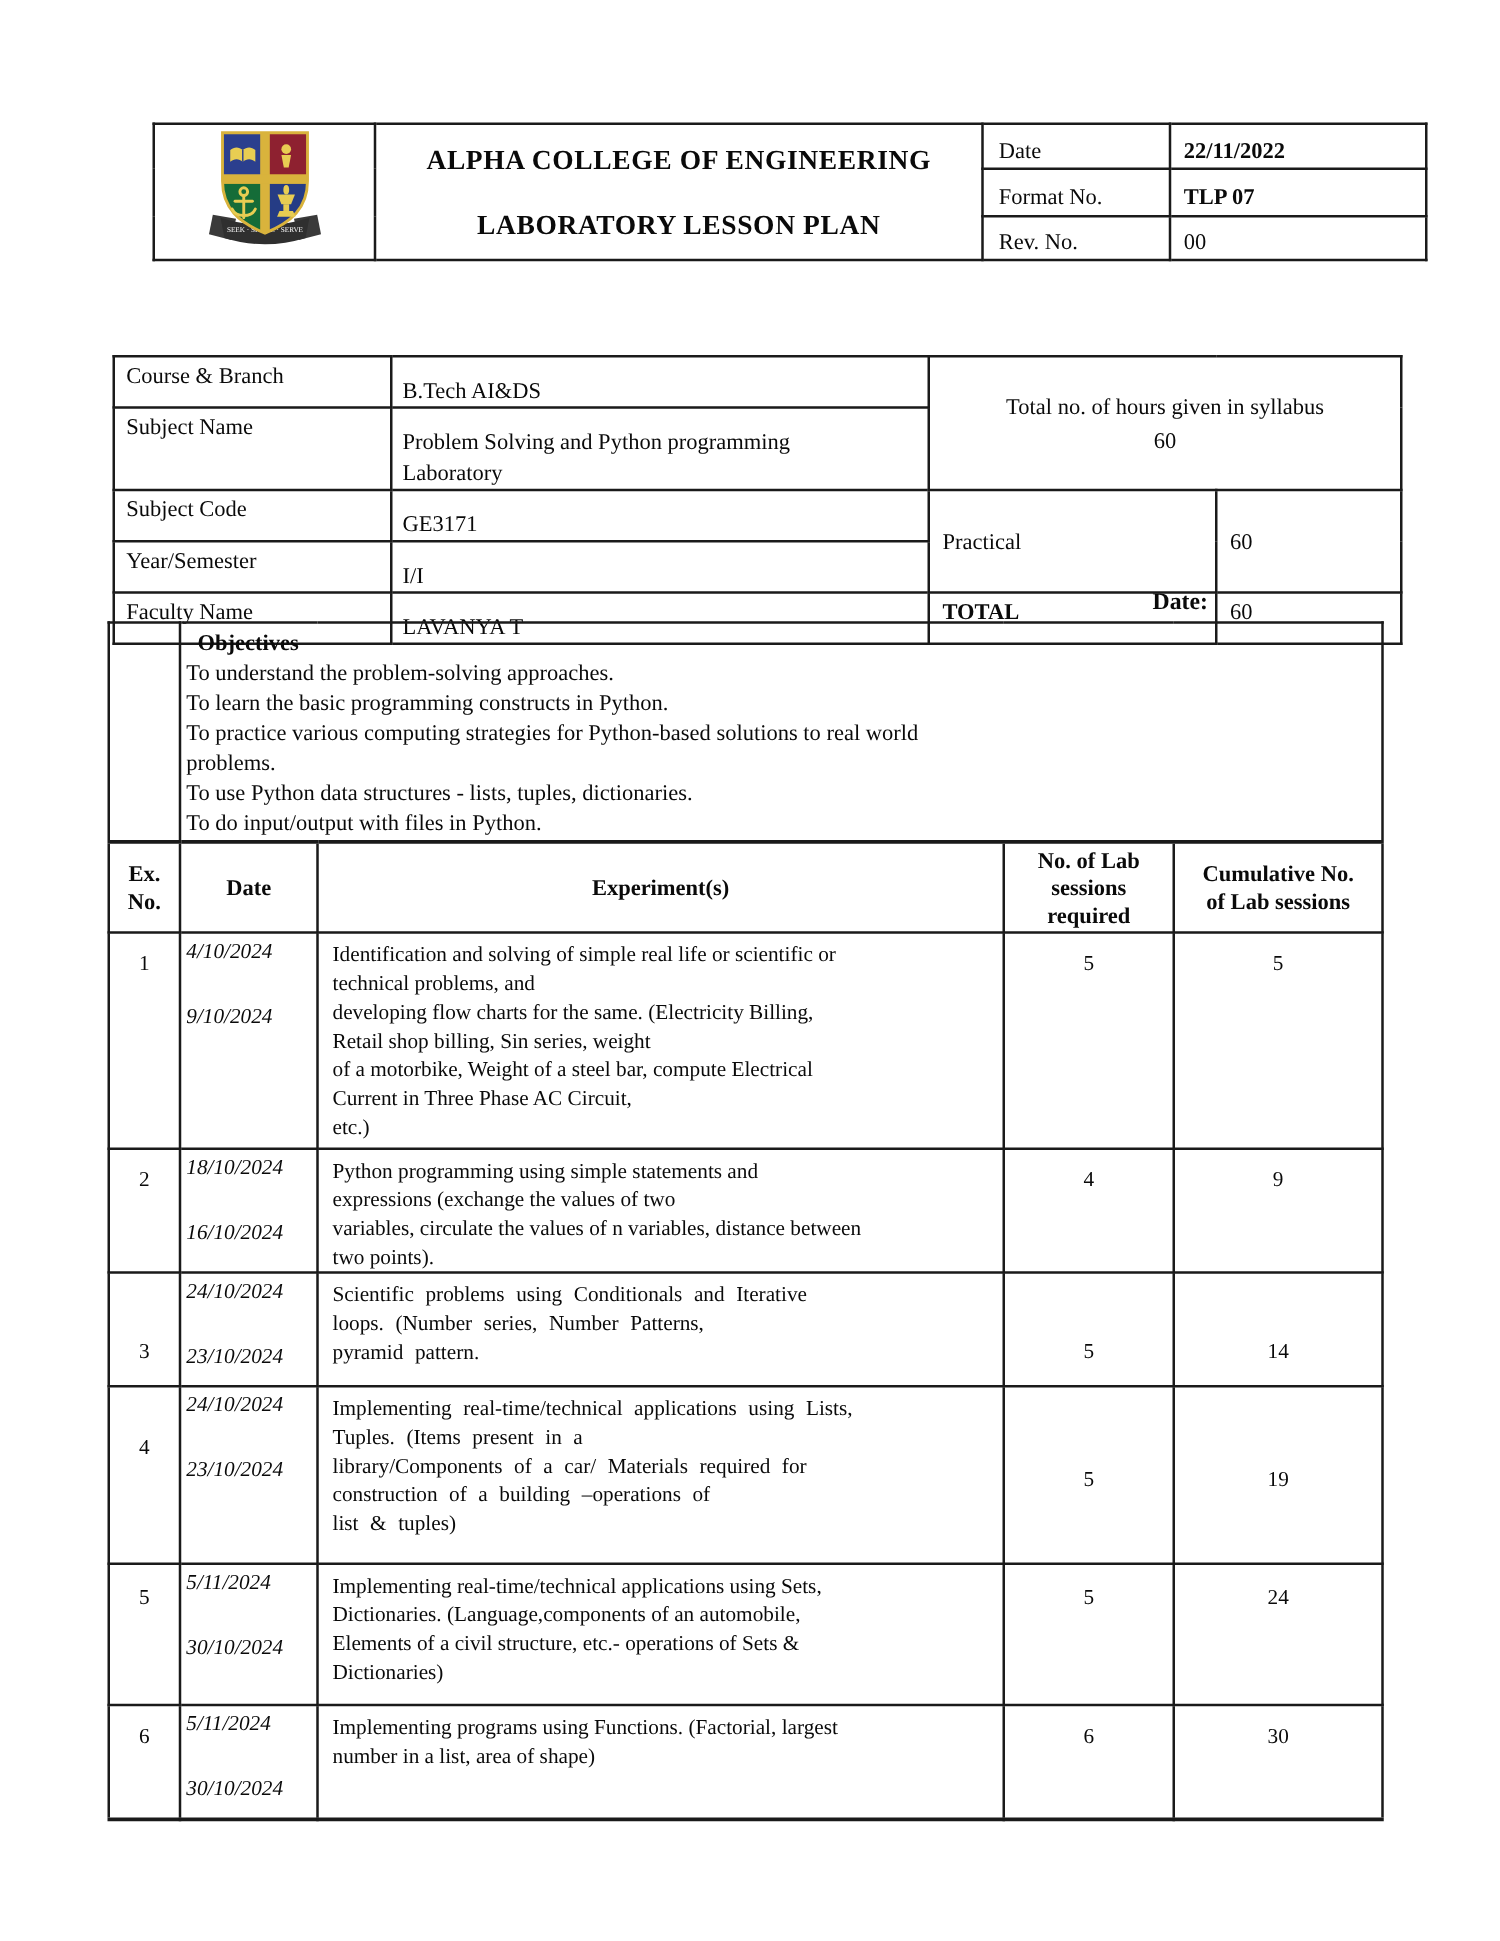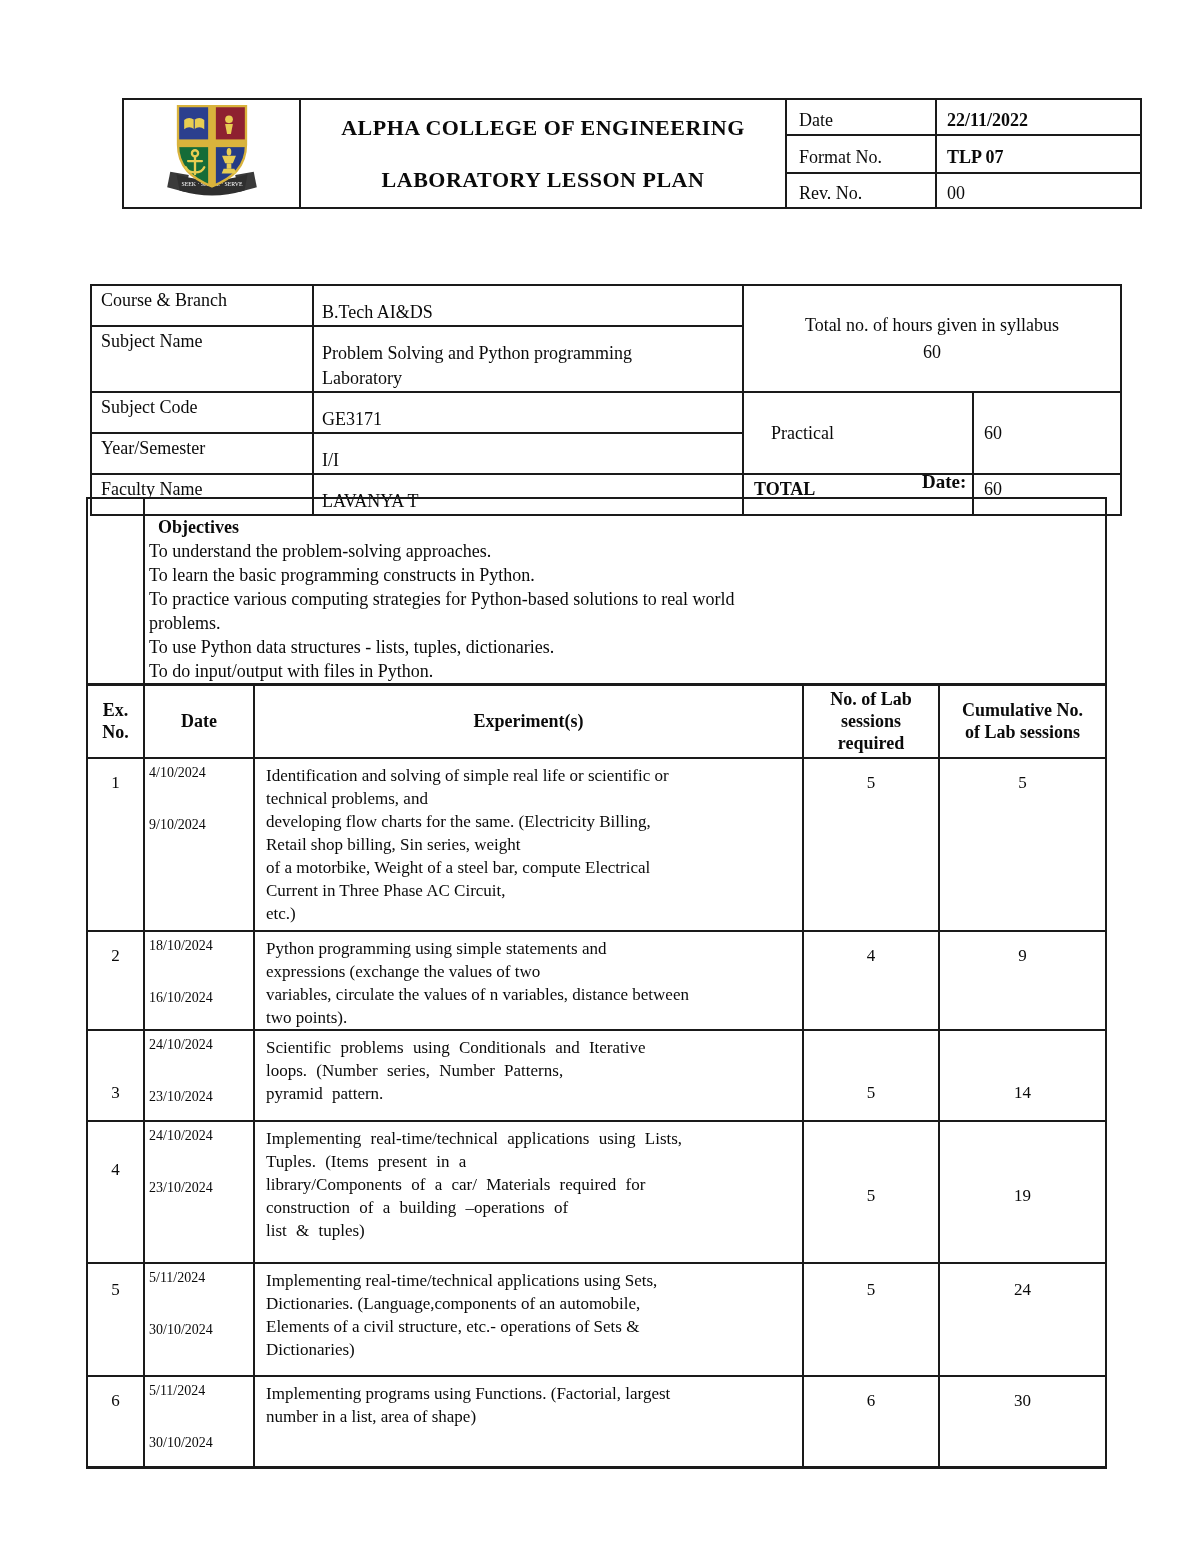--- a/index.html
+++ b/index.html
@@ -23,39 +23,39 @@
   .meta-value{padding:6px 24px 0 10px;vertical-align:middle;font-weight:bold;}
   .meta-value.normal{font-weight:normal;}
 
   
   .course-table{width:1030px;}
   .course-table td{font-size:18px;line-height:25px;}
   .ci-label{padding:2px 4px 0 9px;}
   .ci-value{padding:14px 4px 0 8px;white-space:pre-line;}
   .hours-cell{text-align:center;vertical-align:middle;}
   .hours-cell .hl{margin-bottom:2px;}
-  .prac-label{vertical-align:middle;padding-left:27px;}
+  .prac-label{vertical-align:middle;padding-left:10px;}
   .prac-value{vertical-align:middle;padding-left:10px;}
   .total-label{padding:2px 4px 0 10px;font-weight:bold;}
   .total-value{padding:2px 4px 0 10px;}
 
   
   .date-line{font-size:19px;font-weight:bold;}
 
   
   .plan-table{width:1019px;}
   .plan-table th{
     font-size:18px;font-weight:bold;text-align:center;vertical-align:middle;
     white-space:pre-line;line-height:22px;border-top:3px solid #1a1a1a;
   }
-  .obj-cell{padding:16px 8px 0 4px;font-size:18px;line-height:24px;}
+  .obj-cell{padding:3px 8px 0 4px;font-size:18px;line-height:24px;}
   .obj-title{font-weight:bold;padding-left:9px;}
   .obj-text{white-space:pre-line;}
   .exp{padding:5px 8px 0 11px;font-size:17px;line-height:23px;white-space:pre-line;text-align:left;}
-  .datec{padding:3px 2px 12px 4px;font-size:14px;line-height:22px;}
+  .datec{padding:3px 2px 12px 4px;font-size:17px;line-height:22px;font-style:italic;}
   .date2{margin-top:30px;}
   .num{text-align:center;font-size:17px;padding-top:14px;}
   tr.r3 .num{padding-top:52px;}
   tr.r4 .exno{padding-top:38px;}
   tr.r4 .sess,tr.r4 .cum{padding-top:64px;}
   tr.r3 .exp,tr.r4 .exp{word-spacing:5px;border-radius:25px;}
   tr.r5 .exp{}
   tr.r5 .num{padding-top:16px;}
   .plan-table{border-bottom:3px solid #1a1a1a;}
 </style>

